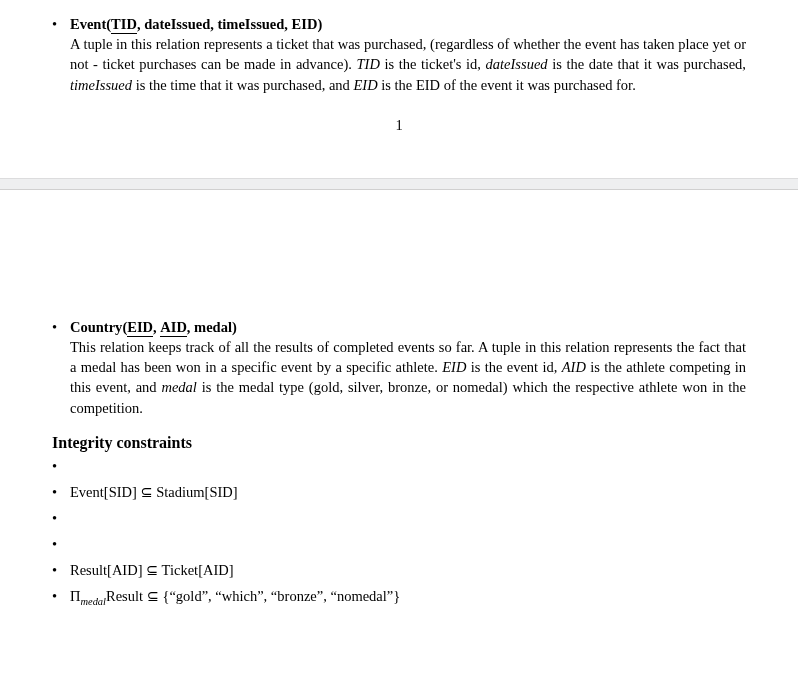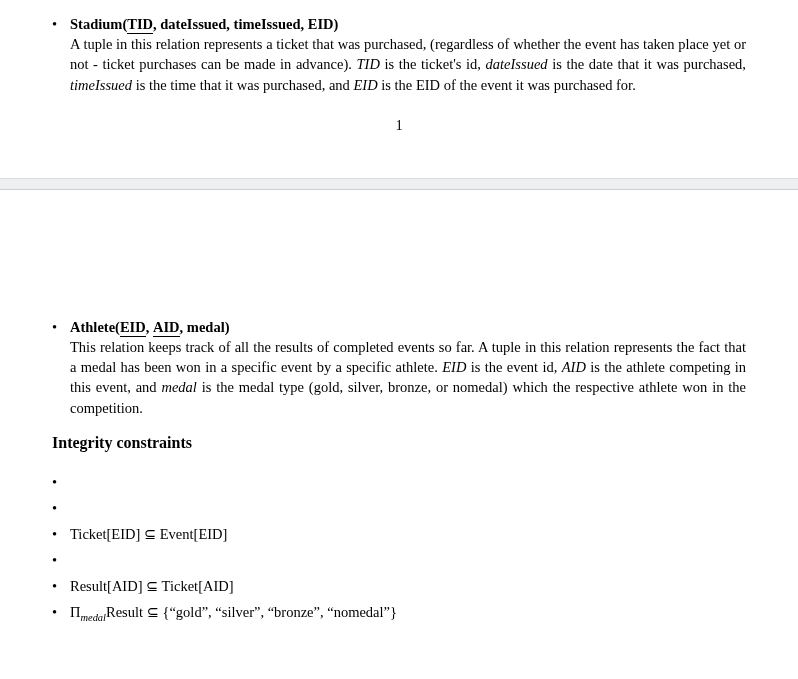--- a/index.html
+++ b/index.html
@@ -56,21 +56,21 @@
       border-bottom: 1.5px solid #d0d0d0;
       filter: blur(0.5px);
     }
     .after-gap-space {
       height: 113px;
       background: #fff;
     }
     .section-head {
       font-weight: bold;
       font-size: 16px;
-      margin: 16px 0 22px 0;
+      margin: 16px 0 6px 0;
     }
     .constraint-line {
       display: flex;
       align-items: baseline;
       margin: 6px 0 9px 0;
     }
     .sub {
       font-style: italic;
       vertical-align: sub;
       font-size: 0.72em;
@@ -78,67 +78,67 @@
   </style>
 </head>
 <body>
 
 <div class="page">
 
   <div class="bullet-item">
     <div class="bullet">•</div>
     <div class="bullet-body">
       <div class="rel-header">
-        <span>Stadium</span><span>(</span><span class="underline">TID</span><span>, </span><span>dateIssued</span><span>, </span><span>timeIssued</span><span>, </span><span>EID</span><span>)</span>
+        <span>Event</span><span>(</span><span class="underline">TID</span><span>, </span><span>dateIssued</span><span>, </span><span>timeIssued</span><span>, </span><span>EID</span><span>)</span>
       </div>
       <div class="rel-desc">
         <span>A tuple in this relation represents a ticket that was purchased, (regardless of whether the event has taken place yet or not - ticket purchases can be made in advance). </span><span class="italic">TID</span><span> is the ticket's id, </span><span class="italic">dateIssued</span><span> is the date that it was purchased, </span><span class="italic">timeIssued</span><span> is the time that it was purchased, and </span><span class="italic">EID</span><span> is the EID of the event it was purchased for.</span>
       </div>
     </div>
   </div>
 
   <div class="page-number">1</div>
 </div>
 
 <div class="page-gap"></div>
 <div class="after-gap-space"></div>
 
 <div class="page">
 
   <div class="bullet-item">
     <div class="bullet">•</div>
     <div class="bullet-body">
       <div class="rel-header">
-        <span>Athlete</span><span>(</span><span class="underline">EID</span><span>, </span><span class="underline">AID</span><span>, </span><span>medal</span><span>)</span>
+        <span>Country</span><span>(</span><span class="underline">EID</span><span>, </span><span class="underline">AID</span><span>, </span><span>medal</span><span>)</span>
       </div>
       <div class="rel-desc">
         <span>This relation keeps track of all the results of completed events so far. A tuple in this relation represents the fact that a medal has been won in a specific event by a specific athlete. </span><span class="italic">EID</span><span> is the event id, </span><span class="italic">AID</span><span> is the athlete competing in this event, and </span><span class="italic">medal</span><span> is the medal type (gold, silver, bronze, or nomedal) which the respective athlete won in the competition.</span>
       </div>
     </div>
   </div>
 
   <div class="section-head">Integrity constraints</div>
 
   <div class="constraint-line">
     <div class="bullet">•</div>
   </div>
   <div class="constraint-line">
     <div class="bullet">•</div>
+    <div>Event[SID] ⊆ Stadium[SID]</div>
   </div>
   <div class="constraint-line">
     <div class="bullet">•</div>
-    <div>Ticket[EID] ⊆ Event[EID]</div>
   </div>
   <div class="constraint-line">
     <div class="bullet">•</div>
   </div>
   <div class="constraint-line">
     <div class="bullet">•</div>
     <div>Result[AID] ⊆ Ticket[AID]</div>
   </div>
   <div class="constraint-line">
     <div class="bullet">•</div>
     <div>
-      <span>Π</span><span class="sub">medal</span><span>Result ⊆ {“gold”, “silver”, “bronze”, “nomedal”}</span>
+      <span>Π</span><span class="sub">medal</span><span>Result ⊆ {“gold”, “which”, “bronze”, “nomedal”}</span>
     </div>
   </div>
 
 </div>
 
 </body></html>

